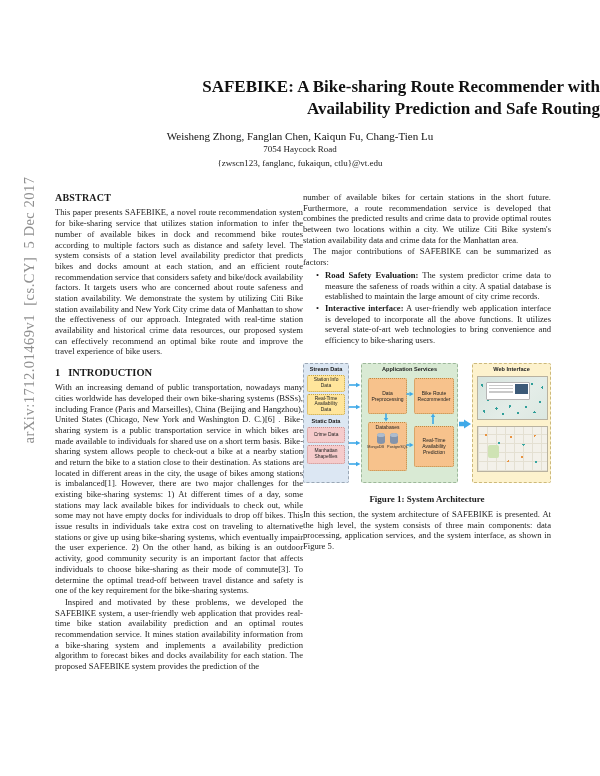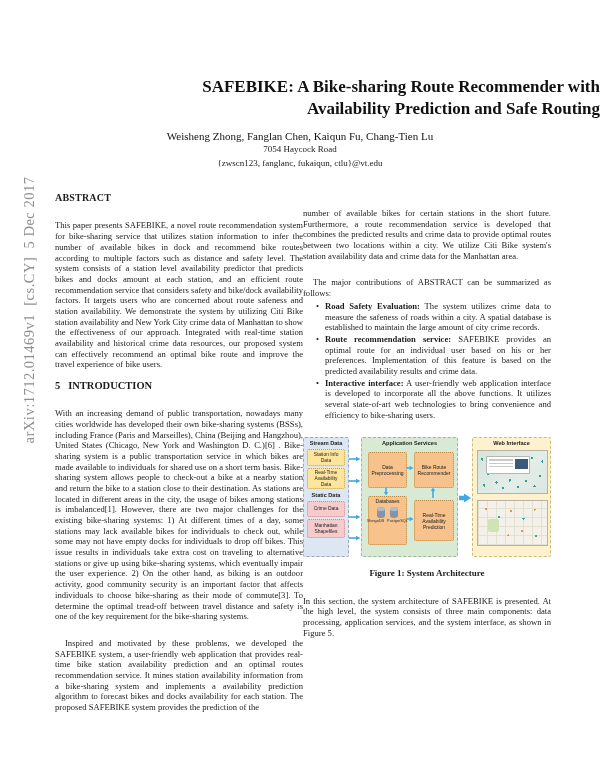--- a/index.html
+++ b/index.html
@@ -20,21 +20,21 @@
   .title{font-size:17px;font-weight:bold;line-height:1.32;color:#111;text-align:right;}
   .authors{margin-top:9px;font-size:11px;color:#111;}
   .affil{font-size:9px;line-height:1.3;color:#222;margin-top:2px;}
 
   
   .columns{position:absolute;top:192px;left:55px;width:504px;
            display:flex;gap:0;}
   .col{width:248px;font-size:8.6px;line-height:1.245;text-align:justify;}
   .h-abstract{font-size:10px;font-weight:bold;margin:0 0 3px 0;letter-spacing:.2px;}
   .h-section{font-size:10.5px;font-weight:bold;margin:9px 0 3px 0;white-space:pre;}
-  .col p{margin:16px 0 1px 0;}
+  .col p{margin:0 0 1px 0;}
   .indent{text-indent:10px;}
 
   
   .bullets{margin:2px 0 0 0;padding:0 0 0 22px;list-style:none;}
   .bullets li{position:relative;margin-bottom:1px;text-align:justify;}
   .bullets li::before{content:"\2022";position:absolute;left:-9px;top:0;}
   .blead{font-weight:bold;}
 
   
   .figure-wrap{margin-top:17px;}
@@ -121,32 +121,31 @@
     <div class="authors">Weisheng Zhong, Fanglan Chen, Kaiqun Fu, Chang-Tien Lu</div>
     <div class="affil">7054 Haycock Road</div>
     <div class="affil">{zwscn123, fanglanc, fukaiqun, ctlu}@vt.edu</div>
   </div>
 
   <div class="columns">
 
     <div class="col">
       <div class="h-abstract">ABSTRACT</div>
       <p>This paper presents SAFEBIKE, a novel route recommendation system for bike-sharing service that utilizes station information to infer the number of available bikes in dock and recommend bike routes according to multiple factors such as distance and safety level. The system consists of a station level availability predictor that predicts bikes and docks amount at each station, and an efficient route recommendation service that considers safety and bike/dock availability factors. It targets users who are concerned about route safeness and station availability. We demonstrate the system by utilizing Citi Bike station availability and New York City crime data of Manhattan to show the effectiveness of our approach. Integrated with real-time station availability and historical crime data resources, our proposed system can effectively recommend an optimal bike route and improve the travel experience of bike users.</p>
-      <div class="h-section">5   INTRODUCTION</div>
+      <div class="h-section">1   INTRODUCTION</div>
       <p>With an increasing demand of public transportation, nowadays many cities worldwide has developed their own bike-sharing systems (BSSs), including France (Paris and Marseilles), China (Beijing and Hangzhou), United States (Chicago, New York and Washington D. C.)[6] . Bike-sharing system is a public transportation service in which bikes are made available to individuals for shared use on a short term basis. Bike-sharing system allows people to check-out a bike at a nearby station and return the bike to a station close to their destination. As stations are located in different areas in the city, the usage of bikes among stations is imbalanced[1]. However, there are two major challenges for the existing bike-sharing systems: 1) At different times of a day, some stations may lack available bikes for individuals to check out, while some may not have empty docks for individuals to drop off bikes. This issue results in individuals take extra cost on traveling to alternative stations or give up using bike-sharing systems, which eventually impair the user experience. 2) On the other hand, as biking is an outdoor activity, good community security is an important factor that affects individuals to choose bike-sharing as their mode of commute[3]. To determine the optimal tread-off between travel distance and safety is one of the key requirement for the bike-sharing systems.</p>
       <p class="indent">Inspired and motivated by these problems, we developed the SAFEBIKE system, a user-friendly web application that provides real-time bike station availability prediction and an optimal routes recommendation service. It mines station availability information from a bike-sharing system and implements a availability prediction algorithm to forecast bikes and docks availability for each station. The proposed SAFEBIKE system provides the prediction of the</p>
     </div>
 
     <div class="col">
       <p>number of available bikes for certain stations in the short future. Furthermore, a route recommendation service is developed that combines the predicted results and crime data to provide optimal routes between two locations within a city. We utilize Citi Bike system's station availability data and crime data for the Manhattan area.</p>
-      <p class="indent">The major contributions of ABSTRACT can be summarized as follows:</p>
+      <p class="indent">The major contributions of SAFEBIKE can be summarized as factors:</p>
 
       <ul class="bullets">
-        <li><span class="blead">Road Safety Evaluation:</span><span> The system utilizes crime data to measure the safeness of roads within a city. A spatial database is established to maintain the large amount of city crime records.</span></li>
-        <li><span class="blead">Route recommendation service:</span><span> SAFEBIKE provides an optimal route for an individual user based on his or her preferences. Implementation of this feature is based on the predicted availability results and crime data.</span></li>
+        <li><span class="blead">Road Safety Evaluation:</span><span> The system predictor crime data to measure the safeness of roads within a city. A spatial database is established to maintain the large amount of city crime records.</span></li>
         <li><span class="blead">Interactive interface:</span><span> A user-friendly web application interface is developed to incorporate all the above functions. It utilizes several state-of-art web technologies to bring convenience and efficiency to bike-sharing users.</span></li>
       </ul>
 
       <div class="figure-wrap">
         <div class="diagram">
 
           <div class="panel p-stream">
             <div class="panel-h">Stream Data</div>
             <div class="dbox ybox" style="height:17px;">Station Info Data</div>
             <div class="dbox ybox" style="height:21px;">Real-Time Availability Data</div>

